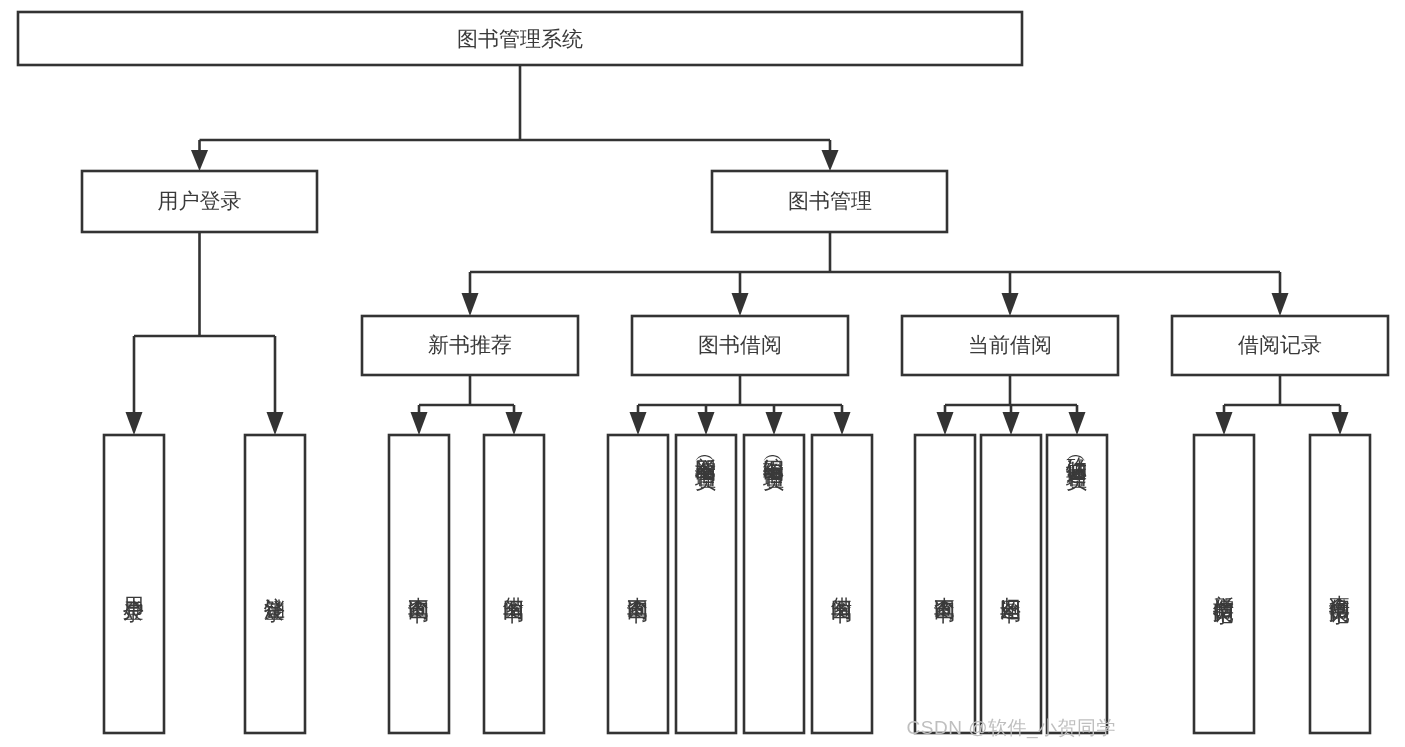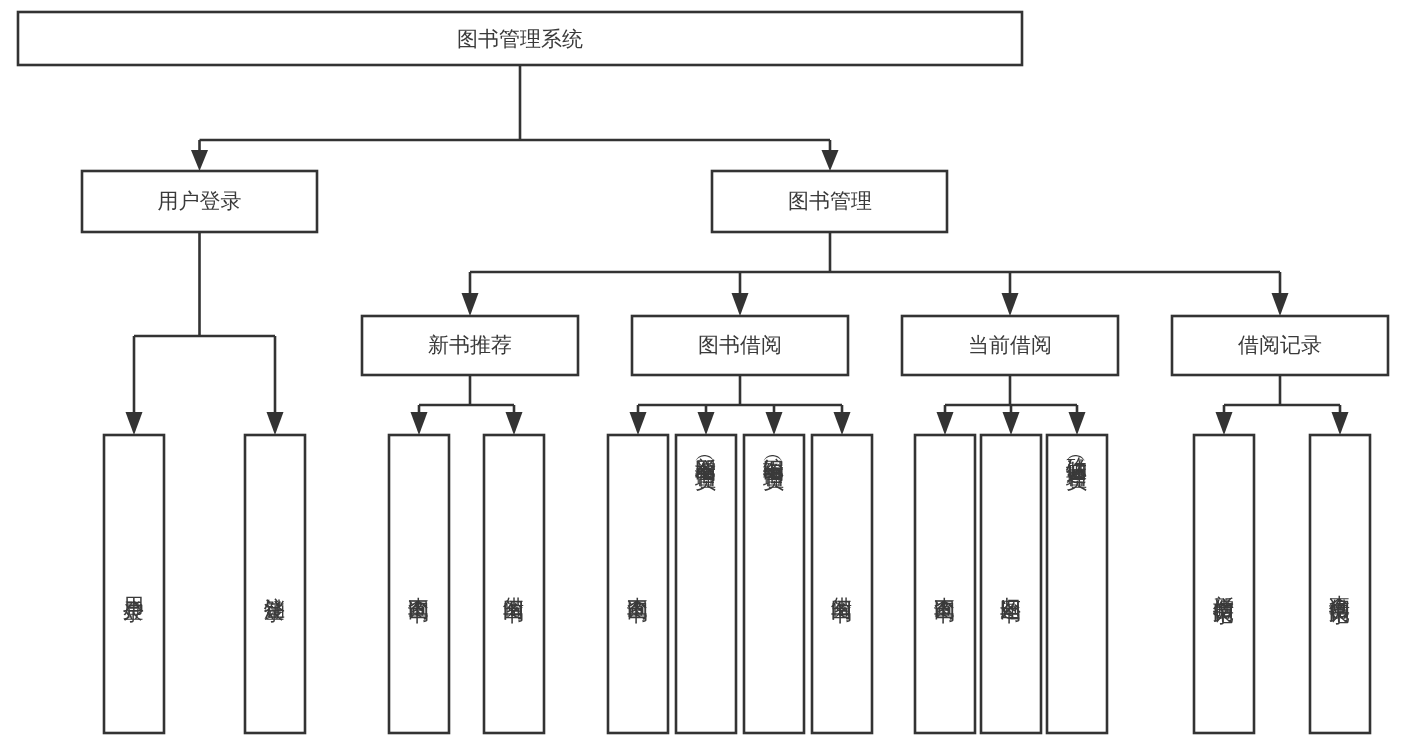--- a/index.html
+++ b/index.html
@@ -241,14 +241,15 @@
   <div class="vlabel-wrap" style="left:1047px; top:440px; width:60px; height:288px; align-items:flex-start;">
     <span class="node-label-v">确认归还（管理员）</span>
   </div>
   <div class="vlabel-wrap" style="left:1194px; top:435px; width:60px; height:298px;">
     <span class="node-label-v">新增借阅记录</span>
   </div>
   <div class="vlabel-wrap" style="left:1310px; top:435px; width:60px; height:298px;">
     <span class="node-label-v">查询借阅记录</span>
   </div>
 
+  <div class="watermark">CSDN @软件_小贺同学</div>
 
 </div>
 
 </body></html>

